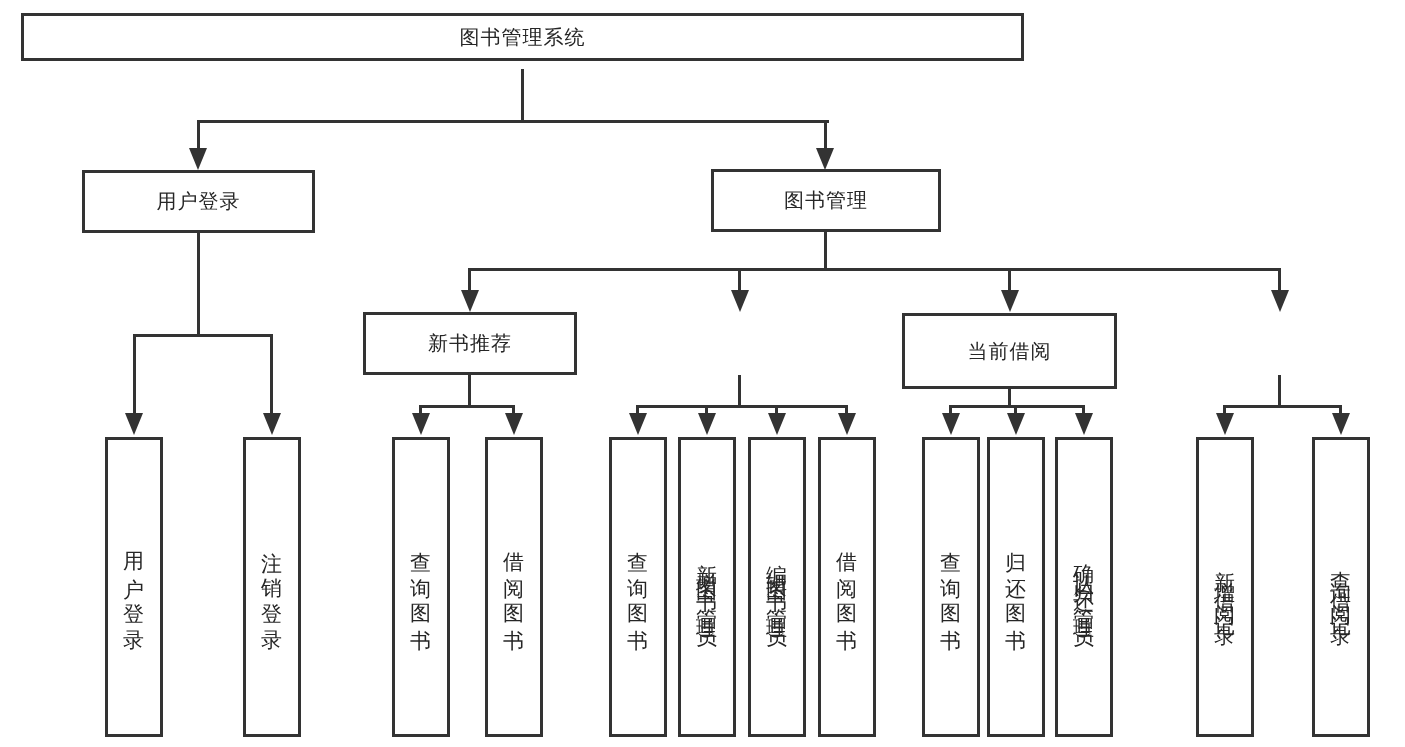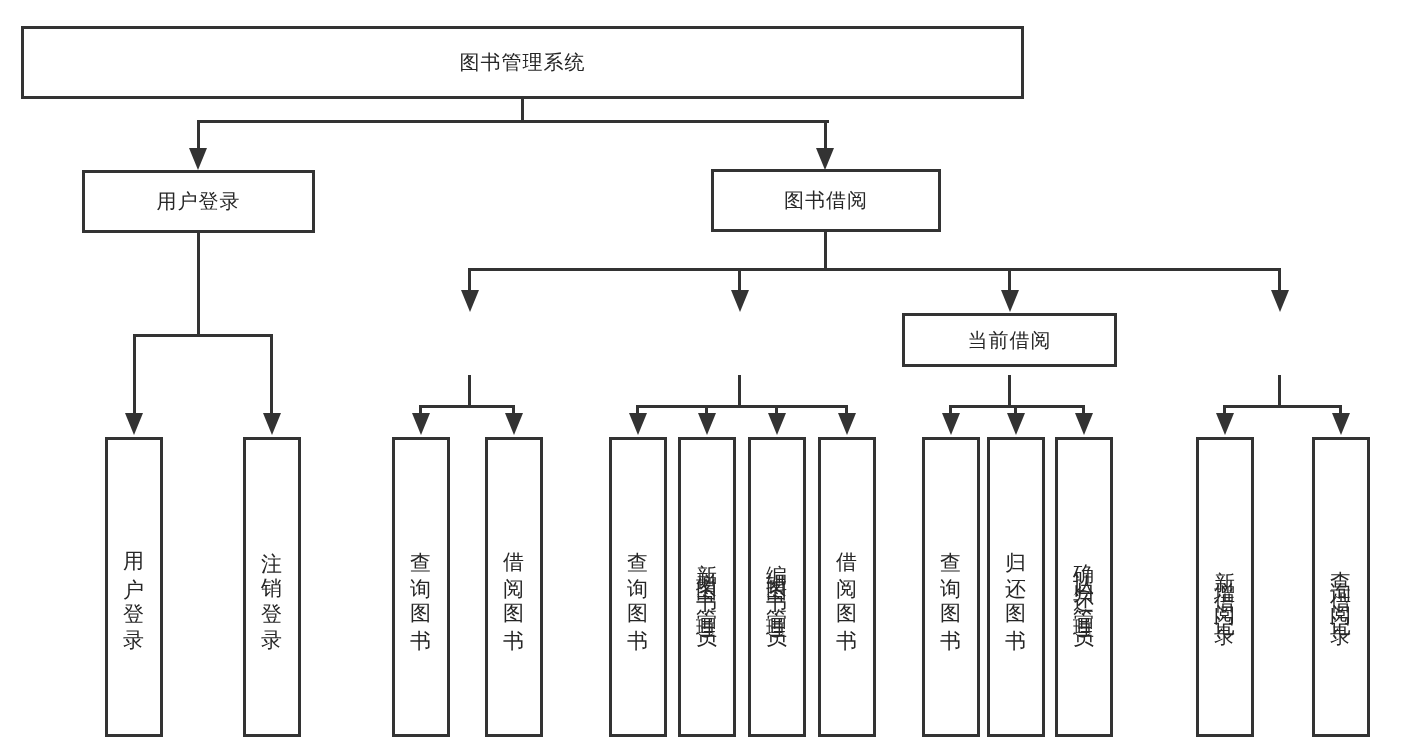--- a/index.html
+++ b/index.html
@@ -120,32 +120,35 @@
   <div class="vl" style="left:1082px;top:405px;height:10px"></div>
   <div class="tri" style="left:1075px;top:413px"></div>
 
   <div class="vl" style="left:1278px;top:375px;height:32px"></div>
   <div class="hl" style="left:1224px;top:405px;width:118px"></div>
   <div class="vl" style="left:1223px;top:405px;height:10px"></div>
   <div class="tri" style="left:1216px;top:413px"></div>
   <div class="vl" style="left:1339px;top:405px;height:10px"></div>
   <div class="tri" style="left:1332px;top:413px"></div>
 
-  <div class="box" style="left:21px;top:26px;width:1003px;height:73px">
+  <div class="box" style="left:21px;top:13px;width:1003px;height:48px">
     <span>图书管理系统</span>
   </div>
 
   <div class="box" style="left:82px;top:170px;width:233px;height:63px">
     <span>用户登录</span>
   </div>
   <div class="box" style="left:711px;top:169px;width:230px;height:63px">
-    <span>图书借阅</span>
+    <span>图书管理</span>
   </div>
 
-  <div class="box" style="left:902px;top:313px;width:215px;height:54px">
+  <div class="box" style="left:363px;top:312px;width:214px;height:63px">
+    <span>新书推荐</span>
+  </div>
+  <div class="box" style="left:902px;top:313px;width:215px;height:76px">
     <span>当前借阅</span>
   </div>
 
   <div class="vbox" style="left:105px">
     <span class="vtext">用户登录</span>
   </div>
   <div class="vbox" style="left:243px">
     <span class="vtext">注销登录</span>
   </div>
 

